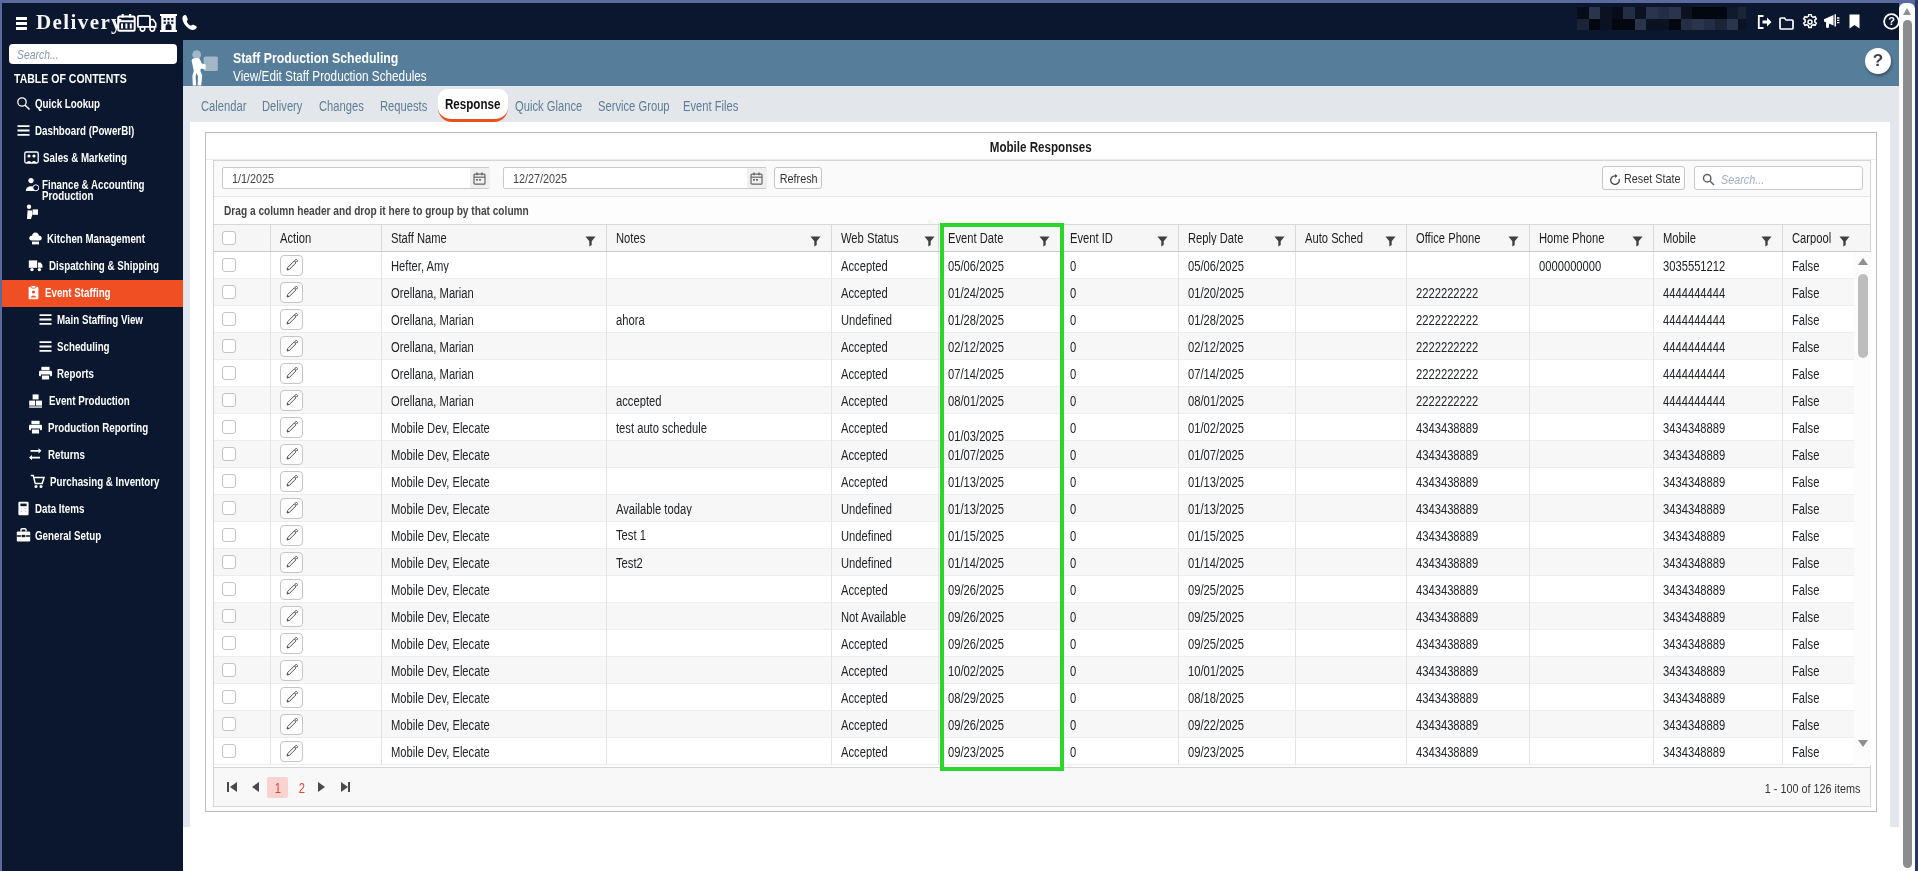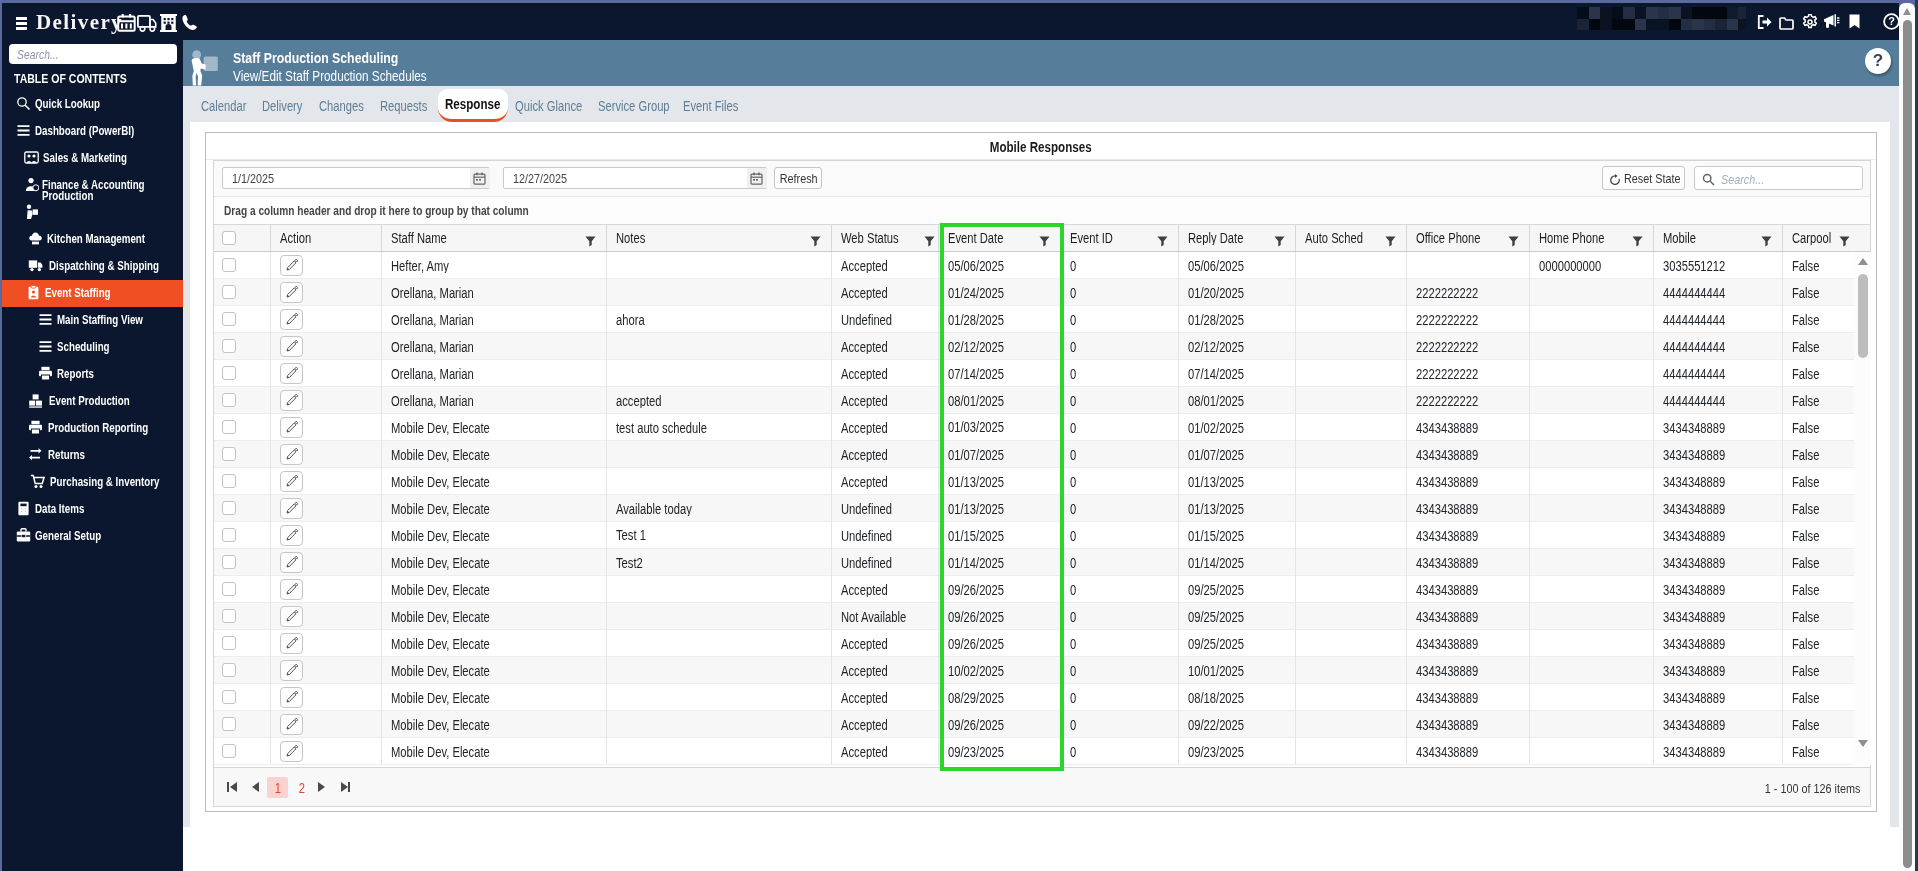--- a/index.html
+++ b/index.html
@@ -531,21 +531,21 @@
 <div class="vline" style="left:1782px;top:414px;height:27px"></div>
 <div class="vline" style="left:1854px;top:414px;height:27px"></div>
 <div class="cb" style="left:222px;top:420px"></div>
 <div class="pbtn" style="left:280px;top:417px"><svg width="13" height="13" viewBox="0 0 13 13" style="margin-top:3px">
       <path d="M2 11 L2.6 8.6 L9.2 2 L11 3.8 L4.4 10.4 Z M9.9 1.3 L10.6 0.6 a0.9 0.9 0 0 1 1.3 0 l0.5 0.5 a0.9 0.9 0 0 1 0 1.3 L11.7 3.1 Z" fill="none" stroke="#555" stroke-width="1"></path>
       <path d="M2 11 L2.5 8.8 L4.2 10.5 Z" fill="#555"></path>
     </svg></div>
 <div class="cell" style="left:391px;top:420.5px;width:211px;line-height:14px"><span class="t" style="font-size:14px;color:#212529;transform:scaleX(0.8);transform-origin:0 50%;">Mobile Dev, Elecate</span></div>
 <div class="cell" style="left:616px;top:420.5px;width:211px;line-height:14px"><span class="t" style="font-size:14px;color:#212529;transform:scaleX(0.8);transform-origin:0 50%;">test auto schedule</span></div>
 <div class="cell" style="left:841px;top:420.5px;width:93px;line-height:14px"><span class="t" style="font-size:14px;color:#212529;transform:scaleX(0.8);transform-origin:0 50%;">Accepted</span></div>
-<div class="cell" style="left:948px;top:420px;width:108px;line-height:14px"><span class="t" style="font-size:14px;color:#212529;transform:scaleX(0.8);transform-origin:0 50%;">01/03/2025</span></div>
+<div class="cell" style="left:948px;top:429px;width:108px;line-height:14px"><span class="t" style="font-size:14px;color:#212529;transform:scaleX(0.8);transform-origin:0 50%;">01/03/2025</span></div>
 <div class="cell" style="left:1070px;top:420.5px;width:104px;line-height:14px"><span class="t" style="font-size:14px;color:#212529;transform:scaleX(0.8);transform-origin:0 50%;">0</span></div>
 <div class="cell" style="left:1188px;top:420.5px;width:103px;line-height:14px"><span class="t" style="font-size:14px;color:#212529;transform:scaleX(0.8);transform-origin:0 50%;">01/02/2025</span></div>
 <div class="cell" style="left:1416px;top:420.5px;width:109px;line-height:14px"><span class="t" style="font-size:14px;color:#212529;transform:scaleX(0.8);transform-origin:0 50%;">4343438889</span></div>
 <div class="cell" style="left:1663px;top:420.5px;width:115px;line-height:14px"><span class="t" style="font-size:14px;color:#212529;transform:scaleX(0.8);transform-origin:0 50%;">3434348889</span></div>
 <div class="cell" style="left:1792px;top:420.5px;width:58px;line-height:14px"><span class="t" style="font-size:14px;color:#212529;transform:scaleX(0.8);transform-origin:0 50%;">False</span></div>
 <div class="a" style="left:214px;top:441px;width:1656px;height:27px;background:#f7f7f7;border-bottom:1px solid #ededed"></div>
 <div class="vline" style="left:270px;top:441px;height:27px"></div>
 <div class="vline" style="left:381px;top:441px;height:27px"></div>
 <div class="vline" style="left:606px;top:441px;height:27px"></div>
 <div class="vline" style="left:831px;top:441px;height:27px"></div>

